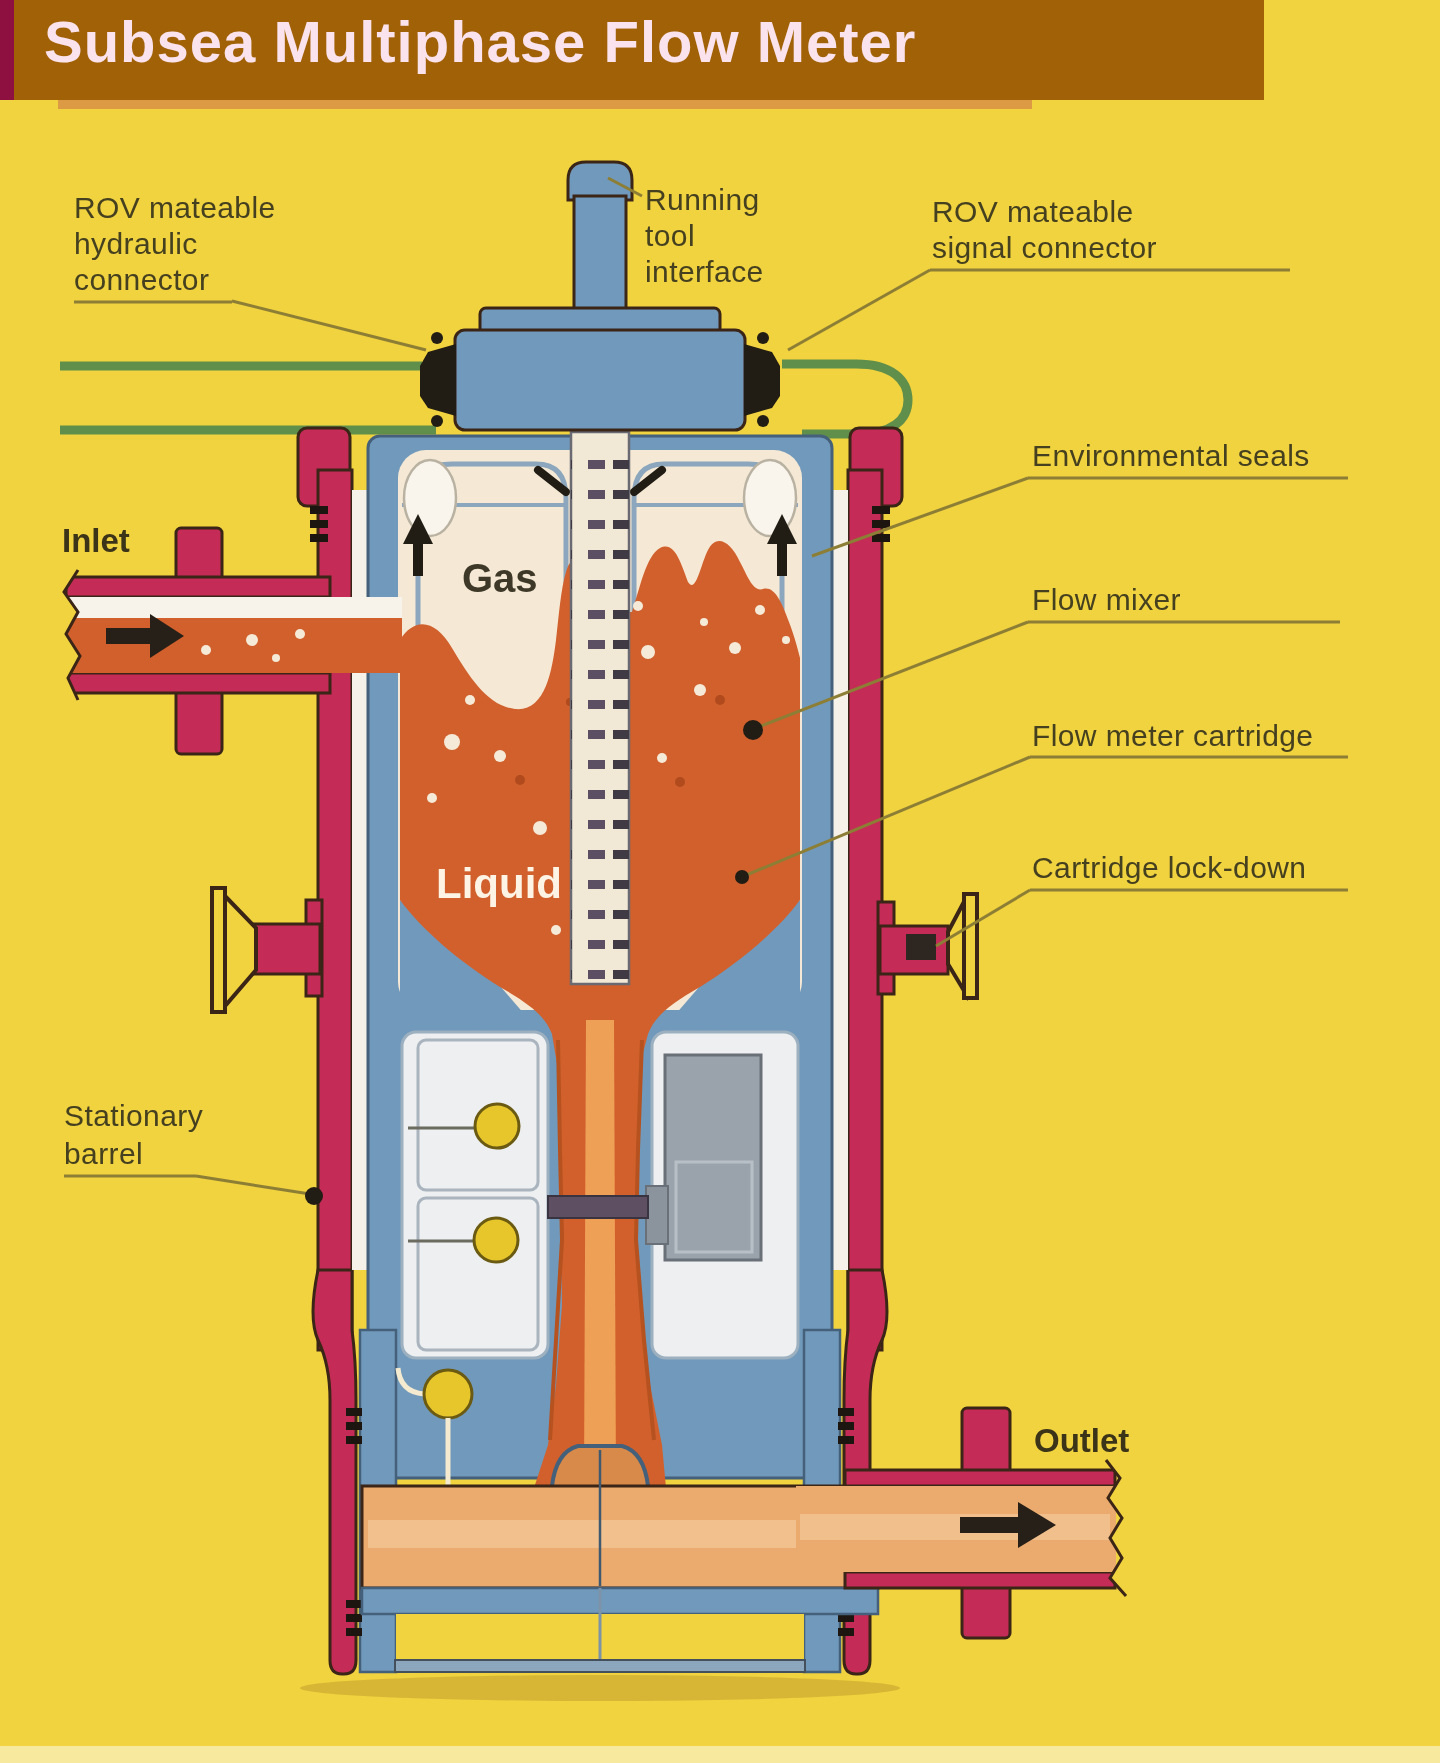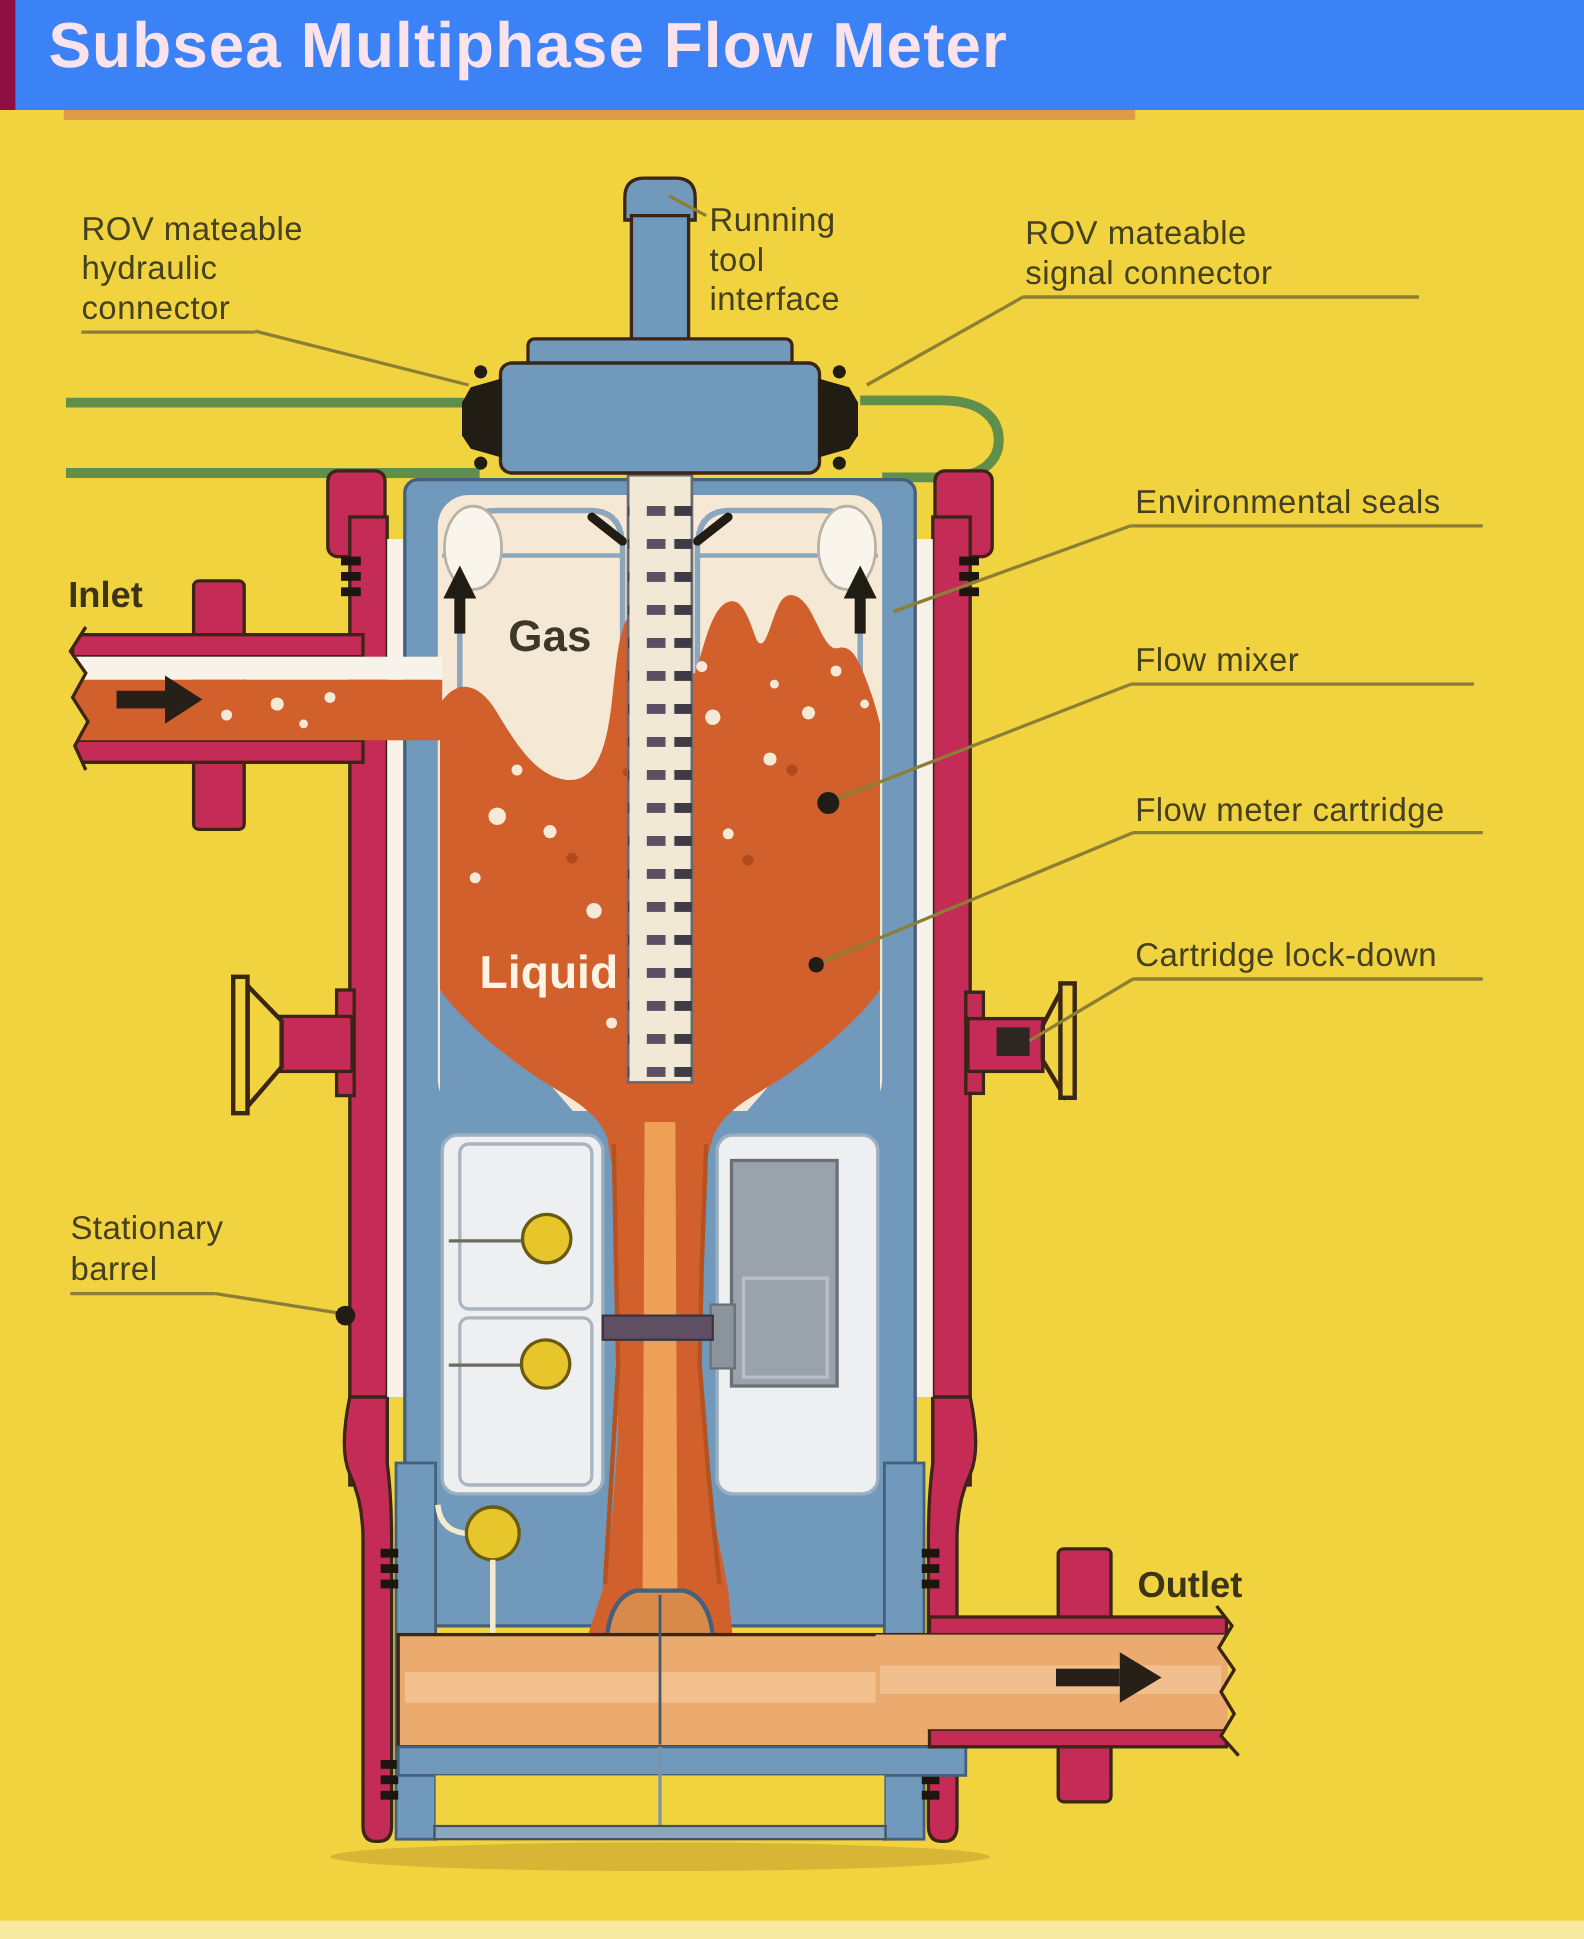--- a/index.html
+++ b/index.html
@@ -1,20 +1,20 @@
 <!DOCTYPE html>
 <html><head>
 <meta charset="utf-8">
 <style>
   html,body{margin:0;padding:0;background:#e9e4d8;}
   #stage{position:relative;width:1440px;height:1763px;background:#f1d23f;overflow:hidden;
          font-family:"Liberation Sans",sans-serif;}
   #diagram{position:absolute;left:0;top:0;}
   
-  #header{position:absolute;left:0;top:0;width:1440px;height:100px;background:#3b82f6;}
+  #header{position:absolute;left:0;top:0;width:1264px;height:100px;background:#a16207;}
   #header .edge{position:absolute;left:0;top:0;width:14px;height:100px;background:#8e1040;}
   #header .rule{position:absolute;left:58px;top:100px;width:974px;height:9px;background:#dd9a45;}
   #header h1{margin:0;position:absolute;left:44px;top:8px;font-size:58px;font-weight:700;
              color:#fbe3ee;letter-spacing:1px;white-space:nowrap;}
   
   .lbl{font-family:"Liberation Sans",sans-serif;font-size:30px;font-weight:500;fill:#45401f;letter-spacing:.4px;}
   .lbl-b{font-family:"Liberation Sans",sans-serif;font-size:33px;font-weight:700;fill:#3c3418;}
   .gas-t{font-family:"Liberation Sans",sans-serif;font-size:40px;font-weight:700;fill:#3e3828;}
   .liq-t{font-family:"Liberation Sans",sans-serif;font-size:42px;font-weight:700;fill:#fdf4e6;}
   .leader{stroke:#8d7e35;stroke-width:3;fill:none;}

